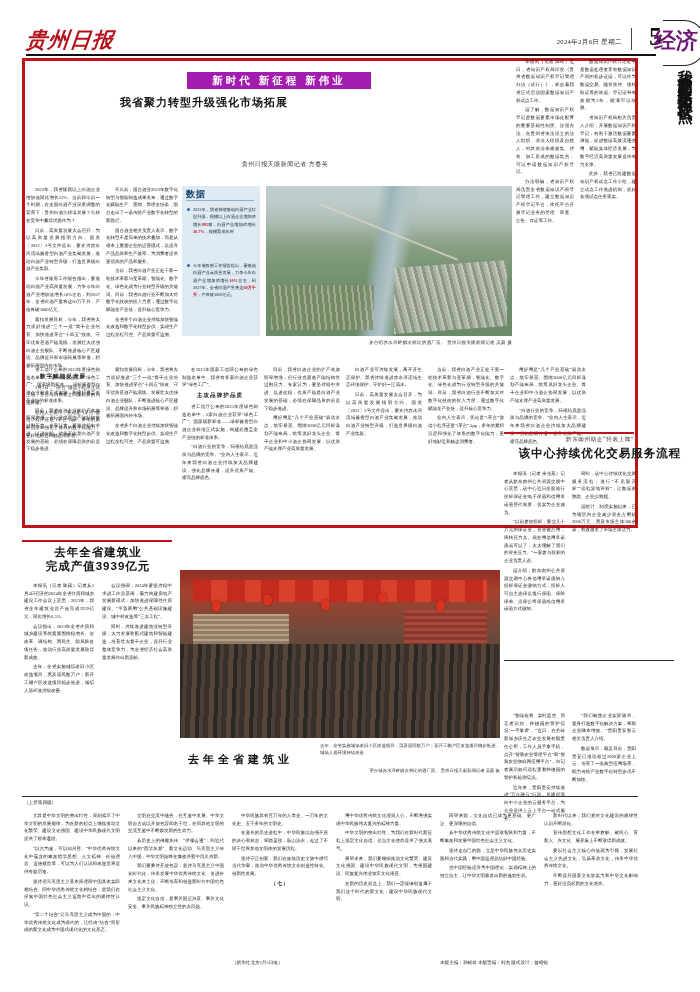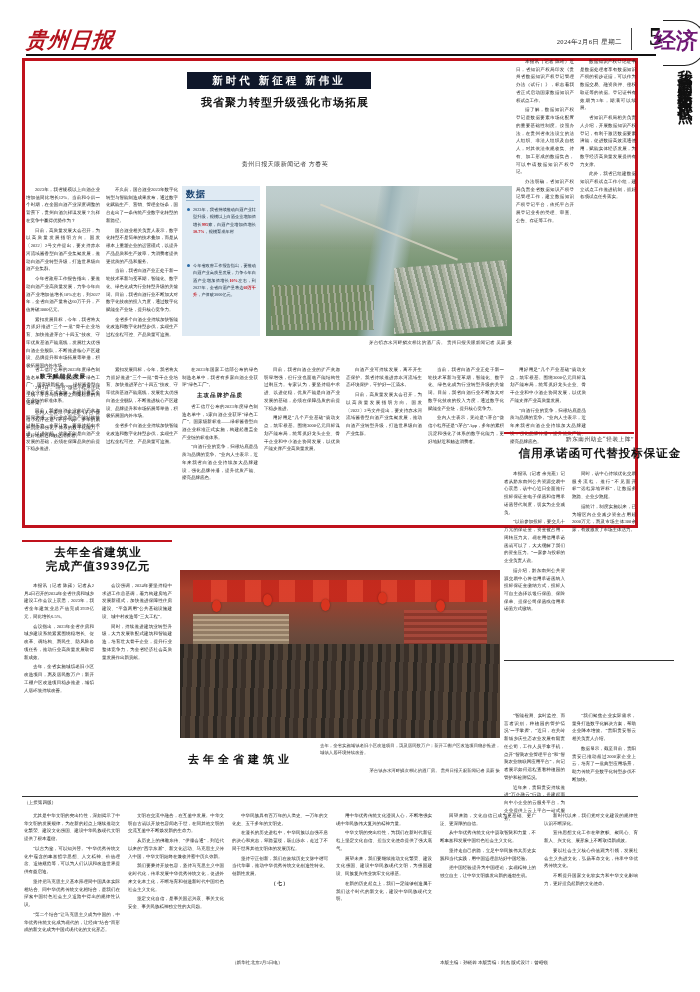--- a/index.html
+++ b/index.html
@@ -21,25 +21,25 @@
        font-family:"Liberation Serif",serif;}
   .mast-sect{position:absolute;right:2px;top:0px;font-size:22px;font-weight:bold;color:#701a75;margin-left:7px;}
   .mast-sep{position:absolute;right:68px;top:2px;width:1px;height:22px;background:#444;}
   .mast-arc{position:absolute;right:-6px;top:-6px;width:42px;height:44px;
        border:1.4px solid #222;border-radius:0 50% 50% 0;border-left:none;}
 
   
   .redbox{position:absolute;left:22px;top:58px;width:616px;height:470px;
           border:3px solid #c0121c;box-sizing:border-box;}
 
-  .banner{position:absolute;left:187px;top:72px;width:184px;height:17px;background:#0f172a;}
+  .banner{position:absolute;left:187px;top:72px;width:184px;height:17px;background:#a21caf;}
   .banner span{display:block;color:#fff;font-size:10.5px;font-weight:bold;text-align:center;
       line-height:17px;letter-spacing:3px;font-family:"Liberation Sans",sans-serif;}
 
-  .shoulder{position:absolute;left:120px;top:95px;width:330px;text-align:center;
+  .shoulder{position:absolute;left:120px;top:95px;width:330px;
      font-size:11px;font-weight:bold;letter-spacing:1px;}
   .headline{position:absolute;left:60px;top:112px;width:450px;text-align:center;
      font-size:30px;font-weight:bold;letter-spacing:2px;line-height:1.1;
      font-family:"Liberation Sans",sans-serif;}
   .byline{position:absolute;left:150px;top:160px;width:270px;text-align:center;
      font-size:6px;color:#333;letter-spacing:.5px;}
 
   
   .databox{position:absolute;left:182px;top:186px;width:78px;height:150px;
       background:#dfeaf3;border:0;}
@@ -217,21 +217,21 @@
   </div>
   <div class="col" style="left:580px;top:58px;width:56px;">
     <p>数据知识产权登记证书是数据处理者享有数据知识产权的初步证据，可以作为数据交易、融资质押、侵权取证等的依据。登记证书有效期为3年，期满可以续展。</p>
     <p>省知识产权局相关负责人介绍，开展数据知识产权登记，有利于激活数据要素潜能，促进数据高效流通使用，赋能实体经济发展，为数字经济高质量发展提供有力支撑。</p>
     <p>此外，我省已组建数据知识产权试点工作小组，建立试点工作推进机制，抓好各项试点任务落实。</p>
   </div>
 
   <div class="redbar" style="left:504px;top:432px;width:130px;height:1.5px;"></div>
   <div class="secthead" style="left:504px;top:436px;width:192px;">
     <div class="kicker">黔东南州助企“轻装上阵”</div>
-    <div class="title small">信用承诺函可代替投标保证金</div>
+    <div class="title small">该中心持续优化交易服务流程</div>
   </div>
   <div class="col" style="left:504px;top:470px;width:61px;">
     <p>本报讯（记者 余光燕）记者从黔东南州公共资源交易中心获悉，该中心近日全面推行投标保证金电子保函和信用承诺函替代制度，切实为企业减负。</p>
     <p>“以前参加投标，要交几十万元的保证金，资金被占用，周转压力大。现在用信用承诺函就可以了，大大缓解了我们的资金压力。”一家参与投标的企业负责人说。</p>
     <p>据介绍，黔东南州公共资源交易中心将信用承诺函纳入投标保证金缴纳方式，投标人可自主选择以银行保函、保险保单、担保公司保函或信用承诺函方式缴纳。</p>
   </div>
   <div class="col" style="left:572px;top:470px;width:64px;">
     <p>同时，该中心持续优化交易服务流程，推行“不见面开标”“远程异地评标”，让数据多跑路、企业少跑腿。</p>
     <p>据统计，制度实施以来，已为辖区内企业减少资金占用超2000万元，惠及市场主体300余家，有效激发了市场主体活力。</p>
   </div>

